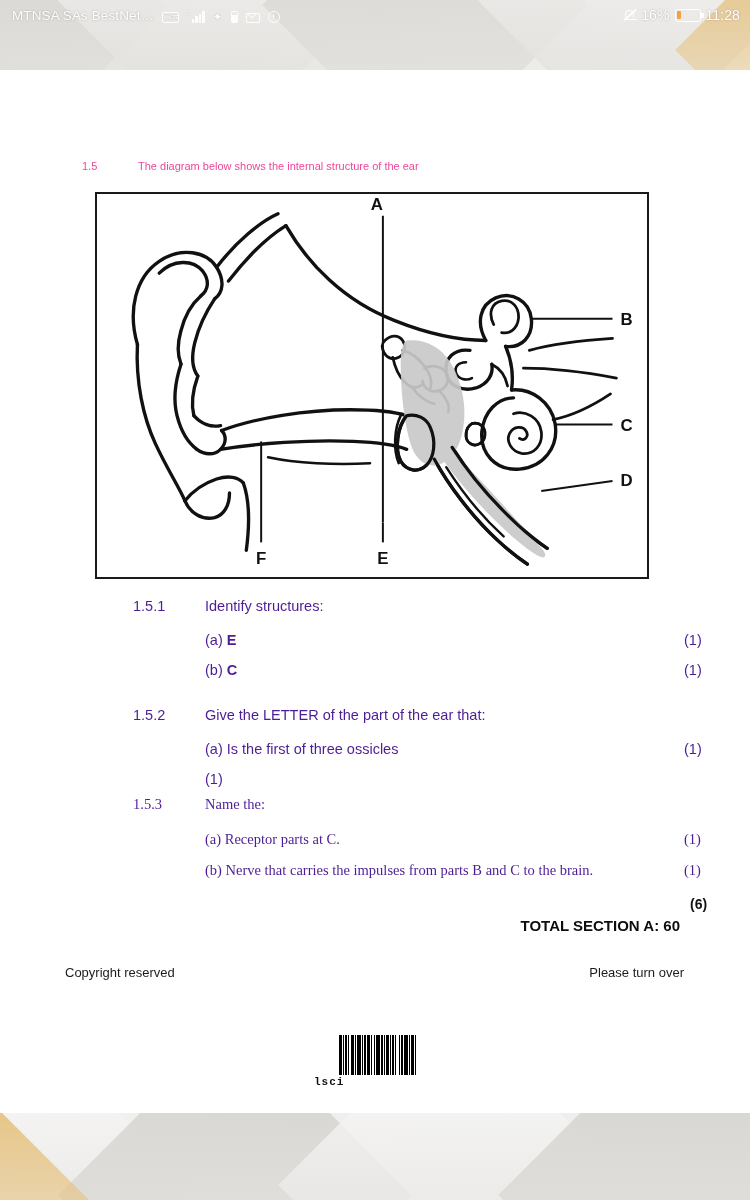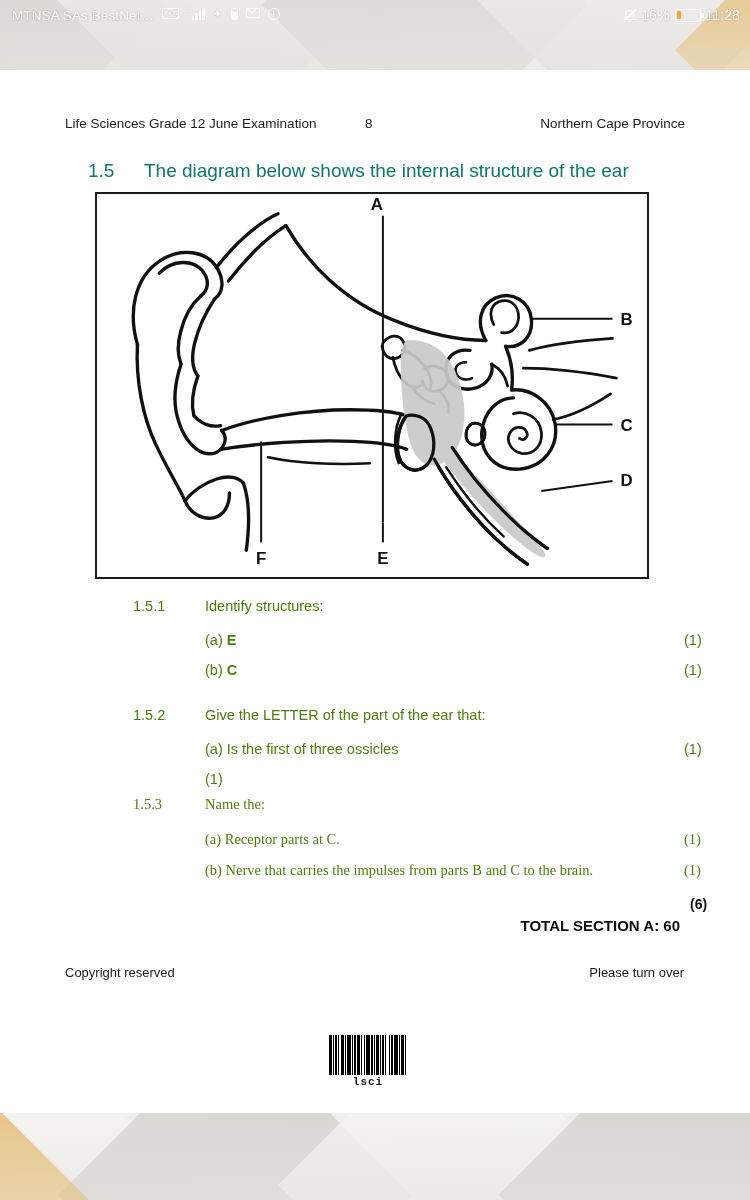--- a/index.html
+++ b/index.html
@@ -37,21 +37,21 @@
   #status-bar {
     position: absolute; left: 0; top: 0; width: 750px; height: 30px;
     display: flex; align-items: center; justify-content: space-between;
     padding: 0 10px 0 12px;
     color: #fdfdfd;
     font-size: 13px;
     letter-spacing: 0.1px;
     z-index: 40;
     text-shadow: 0 0 2px rgba(120,120,120,0.55);
   }
-  #status-left { display: flex; align-items: flex-start; gap: 8px; }
+  #status-left { display: flex; align-items: flex-end; gap: 8px; }
   #status-right { display: flex; align-items: center; gap: 5px; font-size: 14px; }
   .sb-icon { display: inline-block; opacity: 0.92; }
   .carrier { font-size: 13.5px; white-space: nowrap; }
 
   .ico-vowifi {
     width: 17px; height: 11px; border: 1.6px solid #fff; border-radius: 2px;
     font-size: 6px; line-height: 8px; text-align: center; font-weight: bold;
     letter-spacing: -0.5px; overflow: hidden;
   }
   .bars { display: inline-flex; align-items: flex-end; gap: 1px; height: 12px; }
@@ -127,36 +127,36 @@
   .doc-header {
     position: absolute; left: 65px; top: 46px; width: 620px;
     display: flex; align-items: baseline;
     font-size: 13.5px; color: #1c1c1c;
   }
   .hdr-title { width: 300px; }
   .hdr-page  { width: 175px; text-align: left; }
   .hdr-prov  { flex: 1; text-align: right; }
 
   .q-main {
-    position: absolute; left: 88px; top: 90px; width: 600px;
-    display: flex; font-size: 19px; color: #0f766e;
+    position: absolute; left: 82px; top: 90px; width: 600px;
+    display: flex; font-size: 11px; color: #ec4899;
   }
   .q-main .num { width: 56px; }
 
   
   #figure-box {
     position: absolute; left: 95px; top: 122px;
     width: 554px; height: 387px;
     border: 2.5px solid #1a1a1a;
     background: #fff;
   }
   #figure-box svg { display: block; width: 100%; height: 100%; }
 
   
-  .sub-block { position: absolute; left: 133px; width: 585px; font-size: 14.5px; color: #4d7c0f; }
+  .sub-block { position: absolute; left: 133px; width: 585px; font-size: 14.5px; color: #4c1d95; }
   .sub-head { display: flex; }
   .sub-head .num { width: 72px; }
   .sub-item { display: flex; margin-top: 14px; padding-left: 72px; }
   .sub-item .txt { flex: 1; }
   .sub-item .marks { width: 34px; text-align: left; }
 
   .total-line {
     position: absolute; left: 133px; width: 585px;
     font-size: 15px; font-weight: bold; color: #0d0d0d;
     text-align: right; padding-right: 38px;
@@ -166,21 +166,21 @@
   }
 
   
   .footer-left {
     position: absolute; left: 65px; top: 895px; font-size: 13px; color: #1c1c1c;
   }
   .footer-right {
     position: absolute; right: 66px; top: 895px; font-size: 13px; color: #1c1c1c;
   }
   #barcode {
-    position: absolute; left: 304px; top: 1035px; width: 128px; text-align: center;
+    position: absolute; left: 314px; top: 1035px; width: 128px; 
     z-index: 25;
   }
   .bars-wrap { display: flex; align-items: flex-end; height: 40px; gap: 0; justify-content: center; }
   .bars-wrap span { display: block; background: #000; height: 40px; }
   .bc-label {
     font-family: "Liberation Mono", monospace;
     font-size: 11px; font-weight: bold; letter-spacing: 1px;
     margin-top: 1px; color: #111;
   }
 </style>
@@ -227,25 +227,20 @@
     <span>16%</span>
     <span class="battery-shell">
       <span class="battery-fill" style="width: 16%; background: rgb(242, 161, 60);"></span>
     </span>
     <span>11:28</span>
   </div>
 </div>
 
 <div id="page">
 
-  <div class="doc-header">
-    <span class="hdr-title">Life Sciences Grade 12 June  Examination</span>
-    <span class="hdr-page">8</span>
-    <span class="hdr-prov">Northern Cape Province</span>
-  </div>
 
   <div class="q-main">
     <span class="num">1.5</span>
     <span>The diagram below shows the internal structure of the ear</span>
   </div>
 
   <div id="figure-box">
     <svg viewBox="0 0 554 387" xmlns="http://www.w3.org/2000/svg">
       <g fill="none" stroke="#111" stroke-width="3.4" stroke-linecap="round" stroke-linejoin="round">
 

